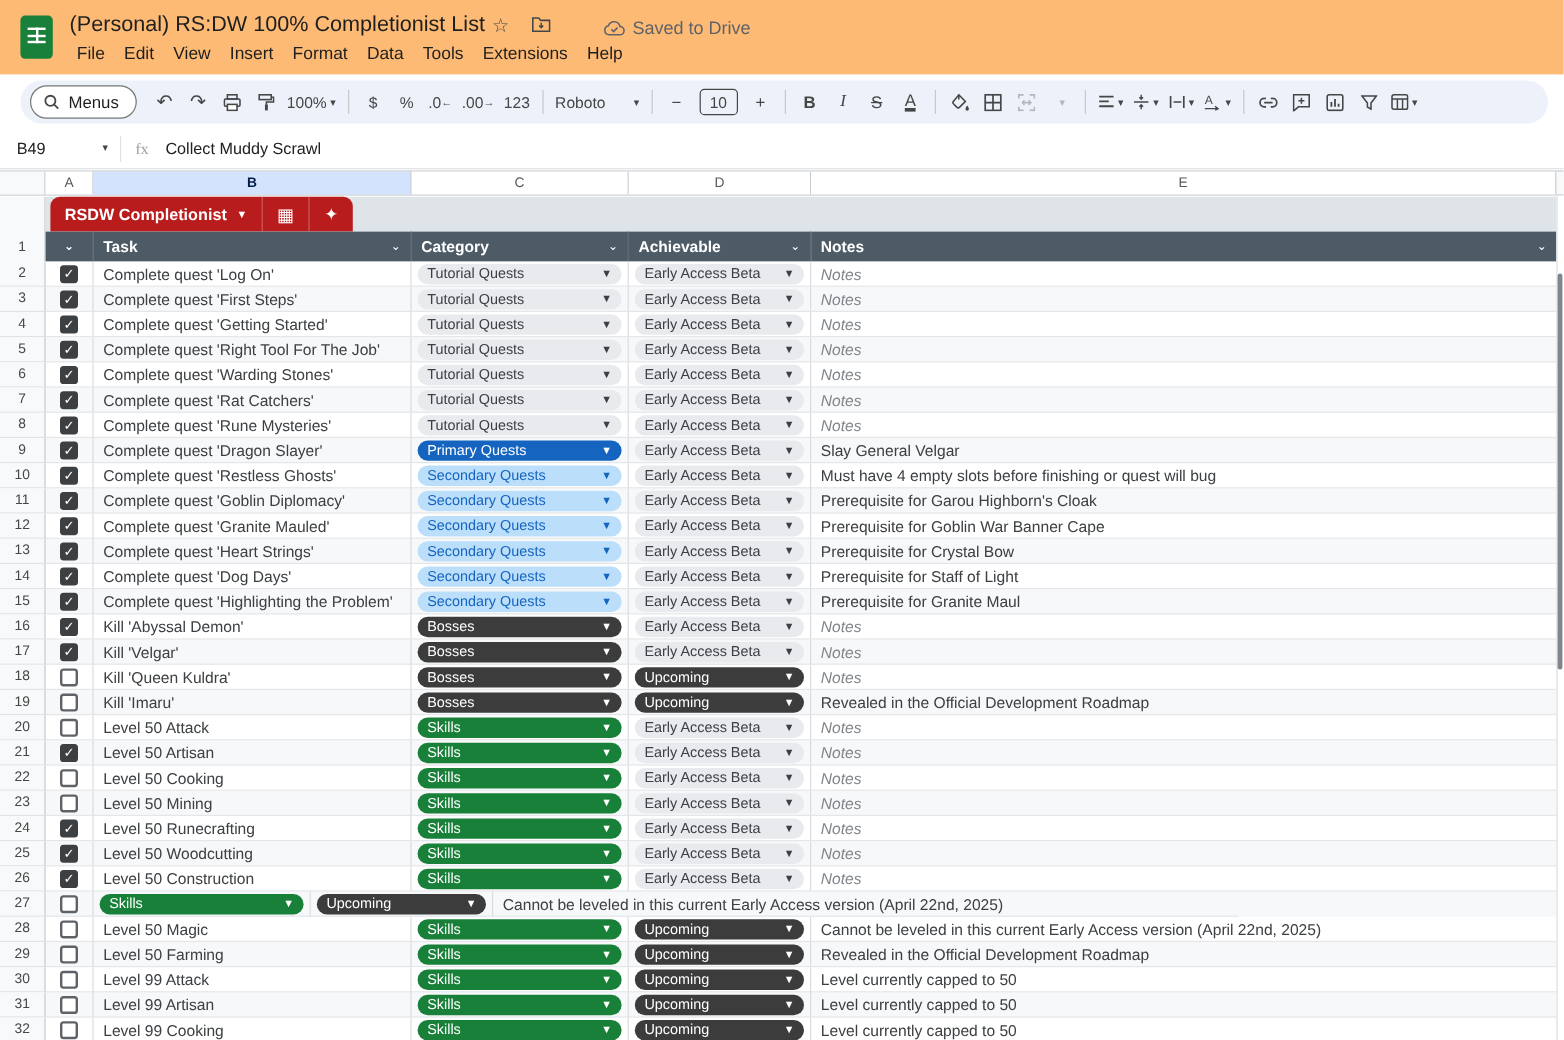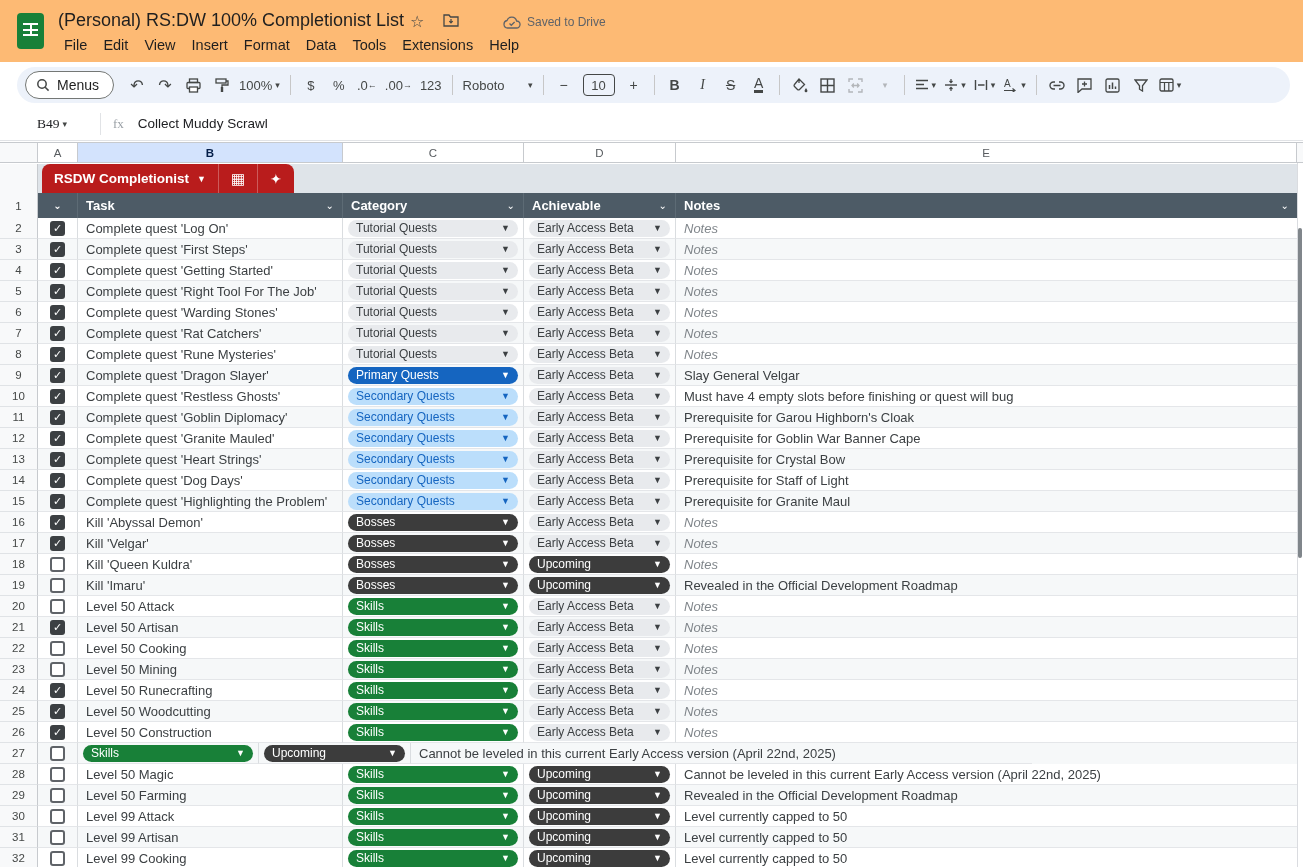--- a/index.html
+++ b/index.html
@@ -10,21 +10,21 @@
   #titlebar { position:absolute; left:0; top:0; width:1303px; height:62px; background:#fdba74; }
   #sheets-logo { position:absolute; left:17px; top:13px; width:27px; height:36px; background:#188038; border-radius:4px; }
   #sheets-logo .grid { position:absolute; left:6px; top:10px; width:15px; height:13px;
     background:
       linear-gradient(#fff,#fff) 0 0/15px 2px no-repeat,
       linear-gradient(#fff,#fff) 0 5.5px/15px 2px no-repeat,
       linear-gradient(#fff,#fff) 0 11px/15px 2px no-repeat,
       linear-gradient(#fff,#fff) 6.5px 0/2px 13px no-repeat; }
   #doc-title { position:absolute; left:58px; top:10px; font-size:18px; color:#1f1f1f; white-space:nowrap; }
   .title-icon { position:absolute; top:12px; font-size:16px; color:#444746; }
-  #saved-status { position:absolute; left:503px; top:15px; font-size:12px; color:#5f6368; display:flex; align-items:center; gap:6px; }
+  #saved-status { position:absolute; left:503px; top:15px; font-size:15px; color:#5f6368; display:flex; align-items:center; gap:6px; }
   #menubar { position:absolute; left:56px; top:34px; display:flex; gap:0; }
   .menu-item { font-size:14.5px; color:#1f1f1f; padding:3px 8px; border-radius:6px; cursor:default; }
 
   
   #toolbar { position:absolute; left:17px; top:67px; width:1273px; height:36px; background:#edf2fa;
     border-radius:24px; display:flex; align-items:center; padding:0 8px; gap:2px; }
   .tb-btn { min-width:26px; height:26px; border-radius:4px; display:flex; align-items:center; justify-content:center;
     color:#444746; font-size:14px; padding:0 3px; }
   .tb-txt { font-size:13px; color:#444746; }
   .tb-sep { width:1px; height:20px; background:#c7c7c7; margin:0 5px; }
@@ -34,21 +34,21 @@
   .dd-arrow { font-size:9px; color:#444746; margin-left:3px; }
   #fontsize-box { width:32px; height:22px; border:1px solid #444746; border-radius:4px;
     display:flex; align-items:center; justify-content:center; font-size:13px; color:#444746; margin:0 4px; }
   .grayed { color:#b3b6ba !important; }
   .underA { text-decoration:none; border-bottom:3px solid #444746; line-height:13px; }
   svg.ic { display:block; }
 
   
   #formulabar { position:absolute; left:0; top:107px; width:1303px; height:34px; background:#fff;
     border-bottom:1px solid #e1e3e6; display:flex; align-items:center; }
-  #namebox { width:100px; display:flex; align-items:center; justify-content:center; padding:0 10px 0 14px;font-family:Liberation Serif, serif; }
+  #namebox { width:100px; display:flex; align-items:center; justify-content:space-between; padding:0 10px 0 14px; }
   #namebox .ref { font-size:13.5px; color:#202124; }
   #fb-sep { width:1px; height:22px; background:#e1e3e6; margin-right:12px; }
   #fx { font-size:13px; color:#9aa0a6; margin-right:14px; font-family:"Liberation Serif",serif; }
   #formula-text { font-size:13.5px; color:#202124; }
 
   
   #colheaders { position:absolute; left:0; top:142px; width:1303px; height:21px; display:flex;
     border-top:1px solid #c7cace; border-bottom:1px solid #c7cace; background:#f8f9fa; }
   .colh { border-right:1px solid #c7cace; display:flex; align-items:center; justify-content:center;
     font-size:11.5px; color:#575b5f; background:#fff; }

